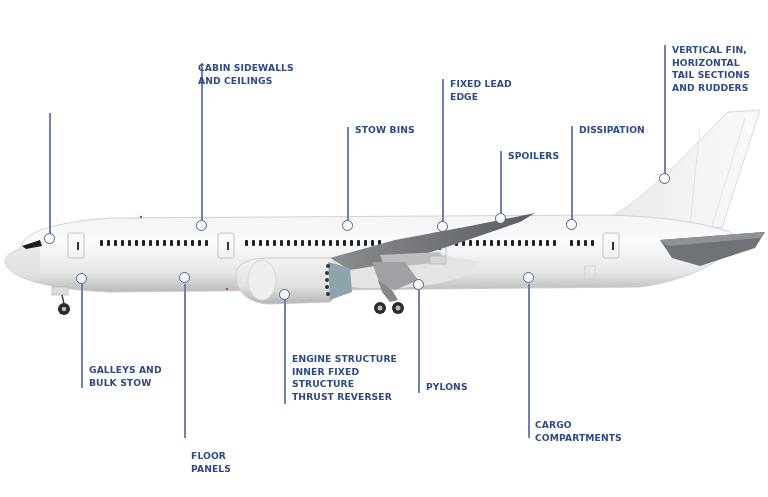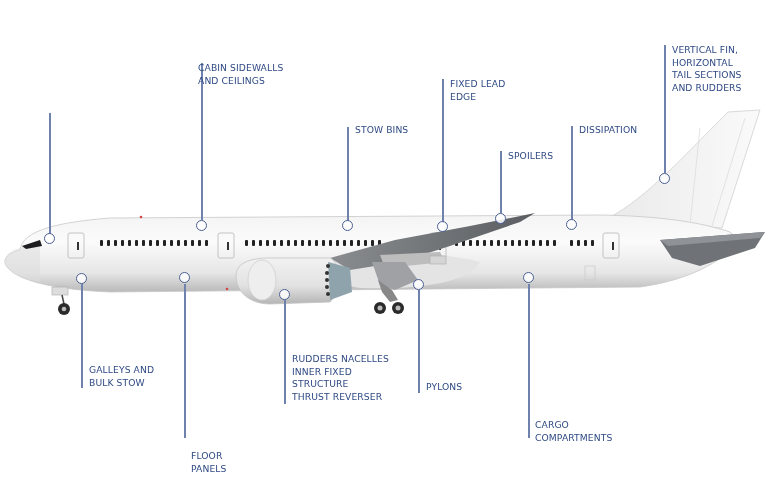--- a/index.html
+++ b/index.html
@@ -1,19 +1,19 @@
 <!DOCTYPE html>
 <html><head>
 <meta charset="utf-8">
 <style>
   html, body { margin: 0; padding: 0; background: #ffffff; }
   body { width: 768px; height: 497px; position: relative; overflow: hidden;
          font-family: "DejaVu Sans", "Liberation Sans", sans-serif; }
   #stage { position: absolute; left: 0; top: 0; width: 768px; height: 497px; }
-  .label { position: absolute; color: #2f4a84; font-weight: normal; font-size: 9.2px;
+  .label { position: absolute; color: #2f4a84; font-weight: bold; font-size: 9.2px;
            line-height: 12.6px; letter-spacing: 0.1px; white-space: pre-line; }
   .leader { position: absolute; width: 1.5px; background: #6f82ad; }
   .marker { position: absolute; width: 11px; height: 11px; border: 1.6px solid #4a5f94;
             border-radius: 50%; background: rgba(255,255,255,0.85); box-sizing: border-box; }
   svg.plane { position: absolute; left: 0; top: 0; }
 </style>
 </head>
 <body>
 
 <div id="stage">
@@ -191,20 +191,20 @@
   <div class="label" style="left:508px; top:150px;">SPOILERS</div>
   <div class="label" style="left:579px; top:124px;">DISSIPATION</div>
   <div class="label" style="left:672px; top:44px;">VERTICAL FIN,
 HORIZONTAL
 TAIL SECTIONS
 AND RUDDERS</div>
   <div class="label" style="left:89px; top:364px;">GALLEYS AND
 BULK STOW</div>
   <div class="label" style="left:191px; top:414px;margin-top:36px;">FLOOR
 PANELS</div>
-  <div class="label" style="left:292px; top:353px;">RUDDERS NACELLES
+  <div class="label" style="left:292px; top:353px;">ENGINE STRUCTURE
 INNER FIXED
 STRUCTURE
 THRUST REVERSER</div>
   <div class="label" style="left:426px; top:381px;">PYLONS</div>
   <div class="label" style="left:535px; top:419px;">CARGO
 COMPARTMENTS</div>
 </div>
 
 </body></html>

